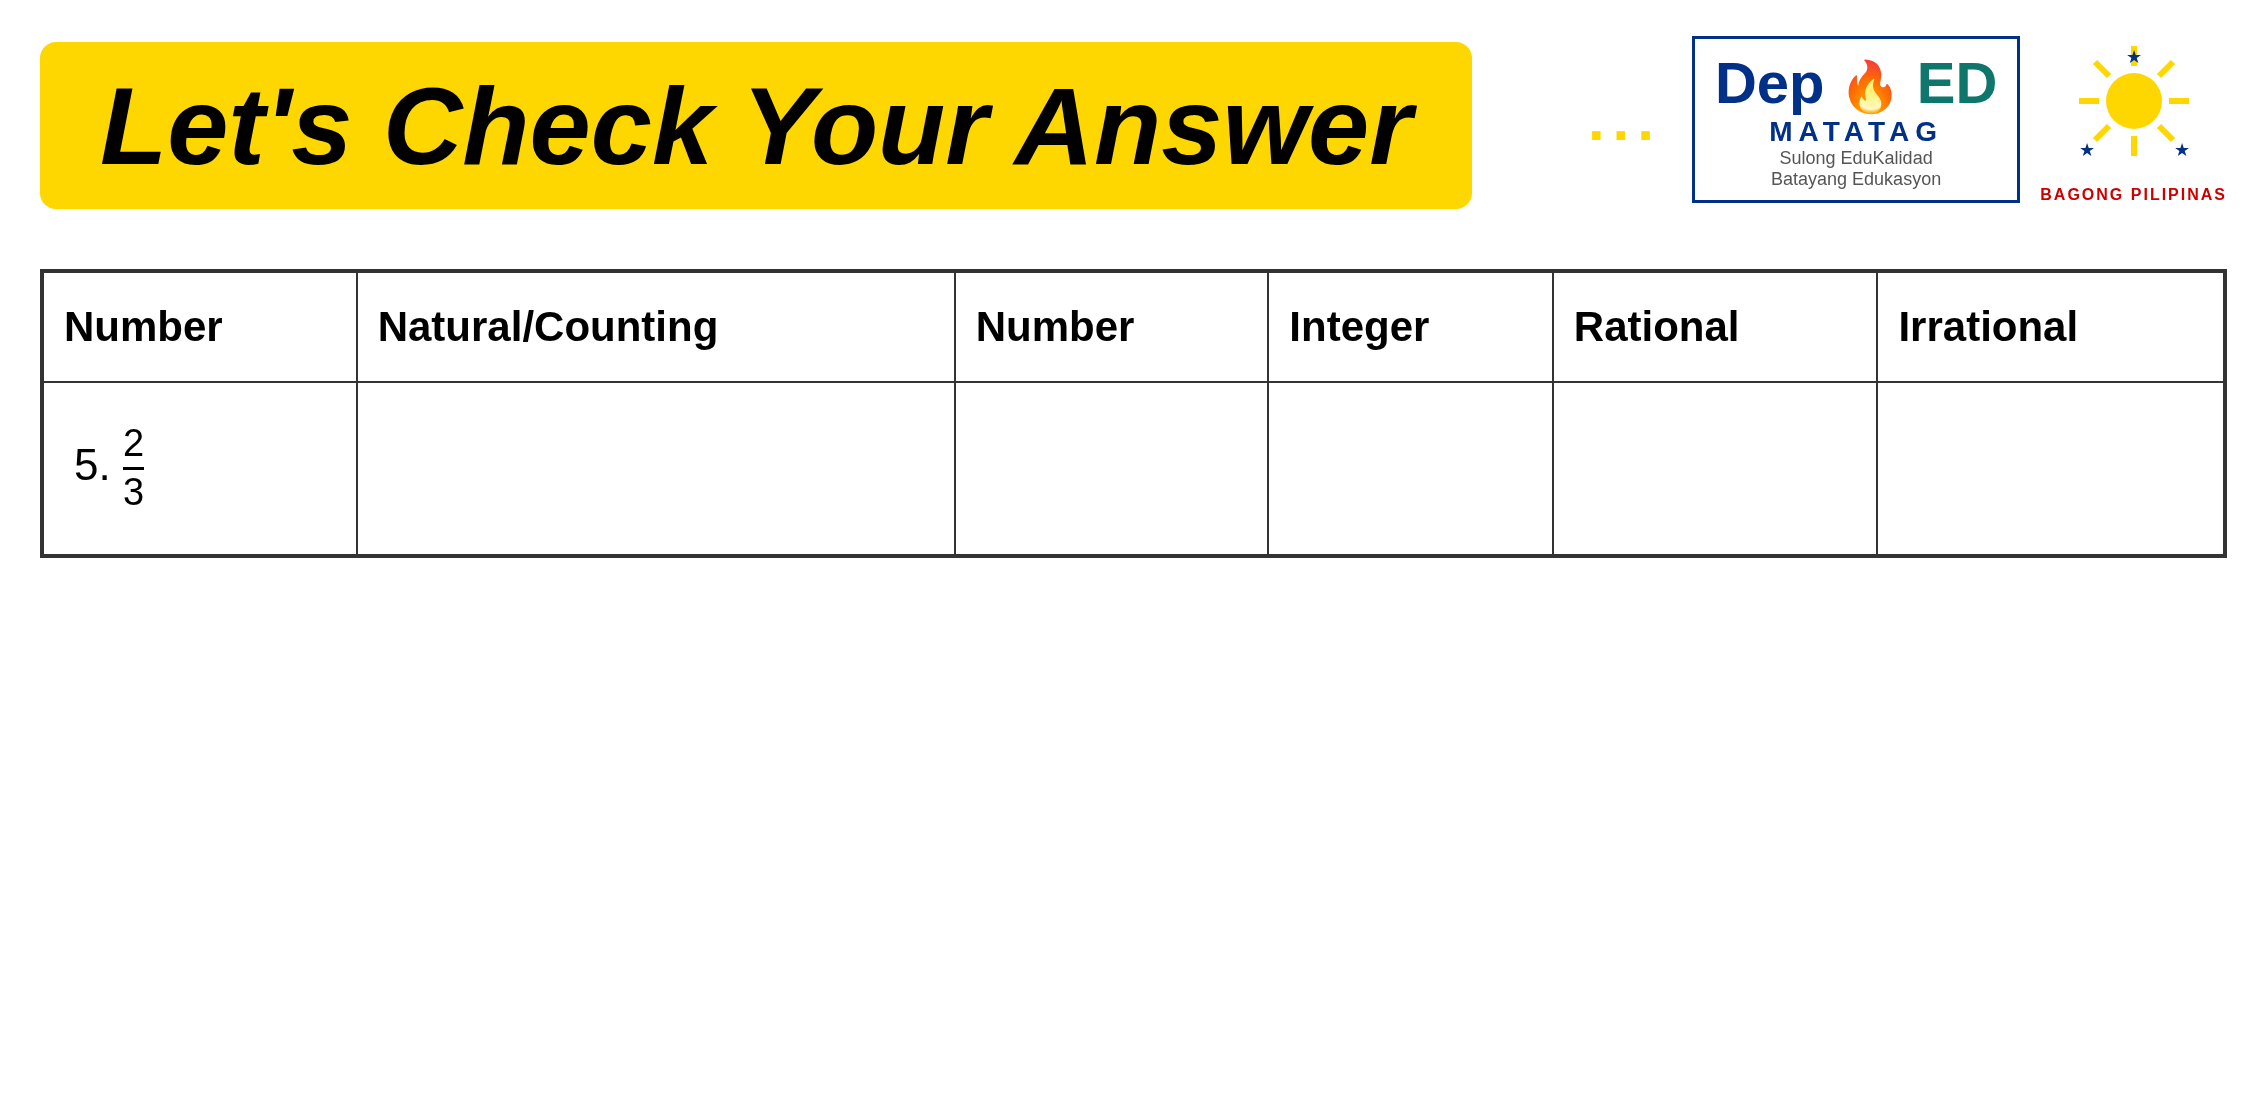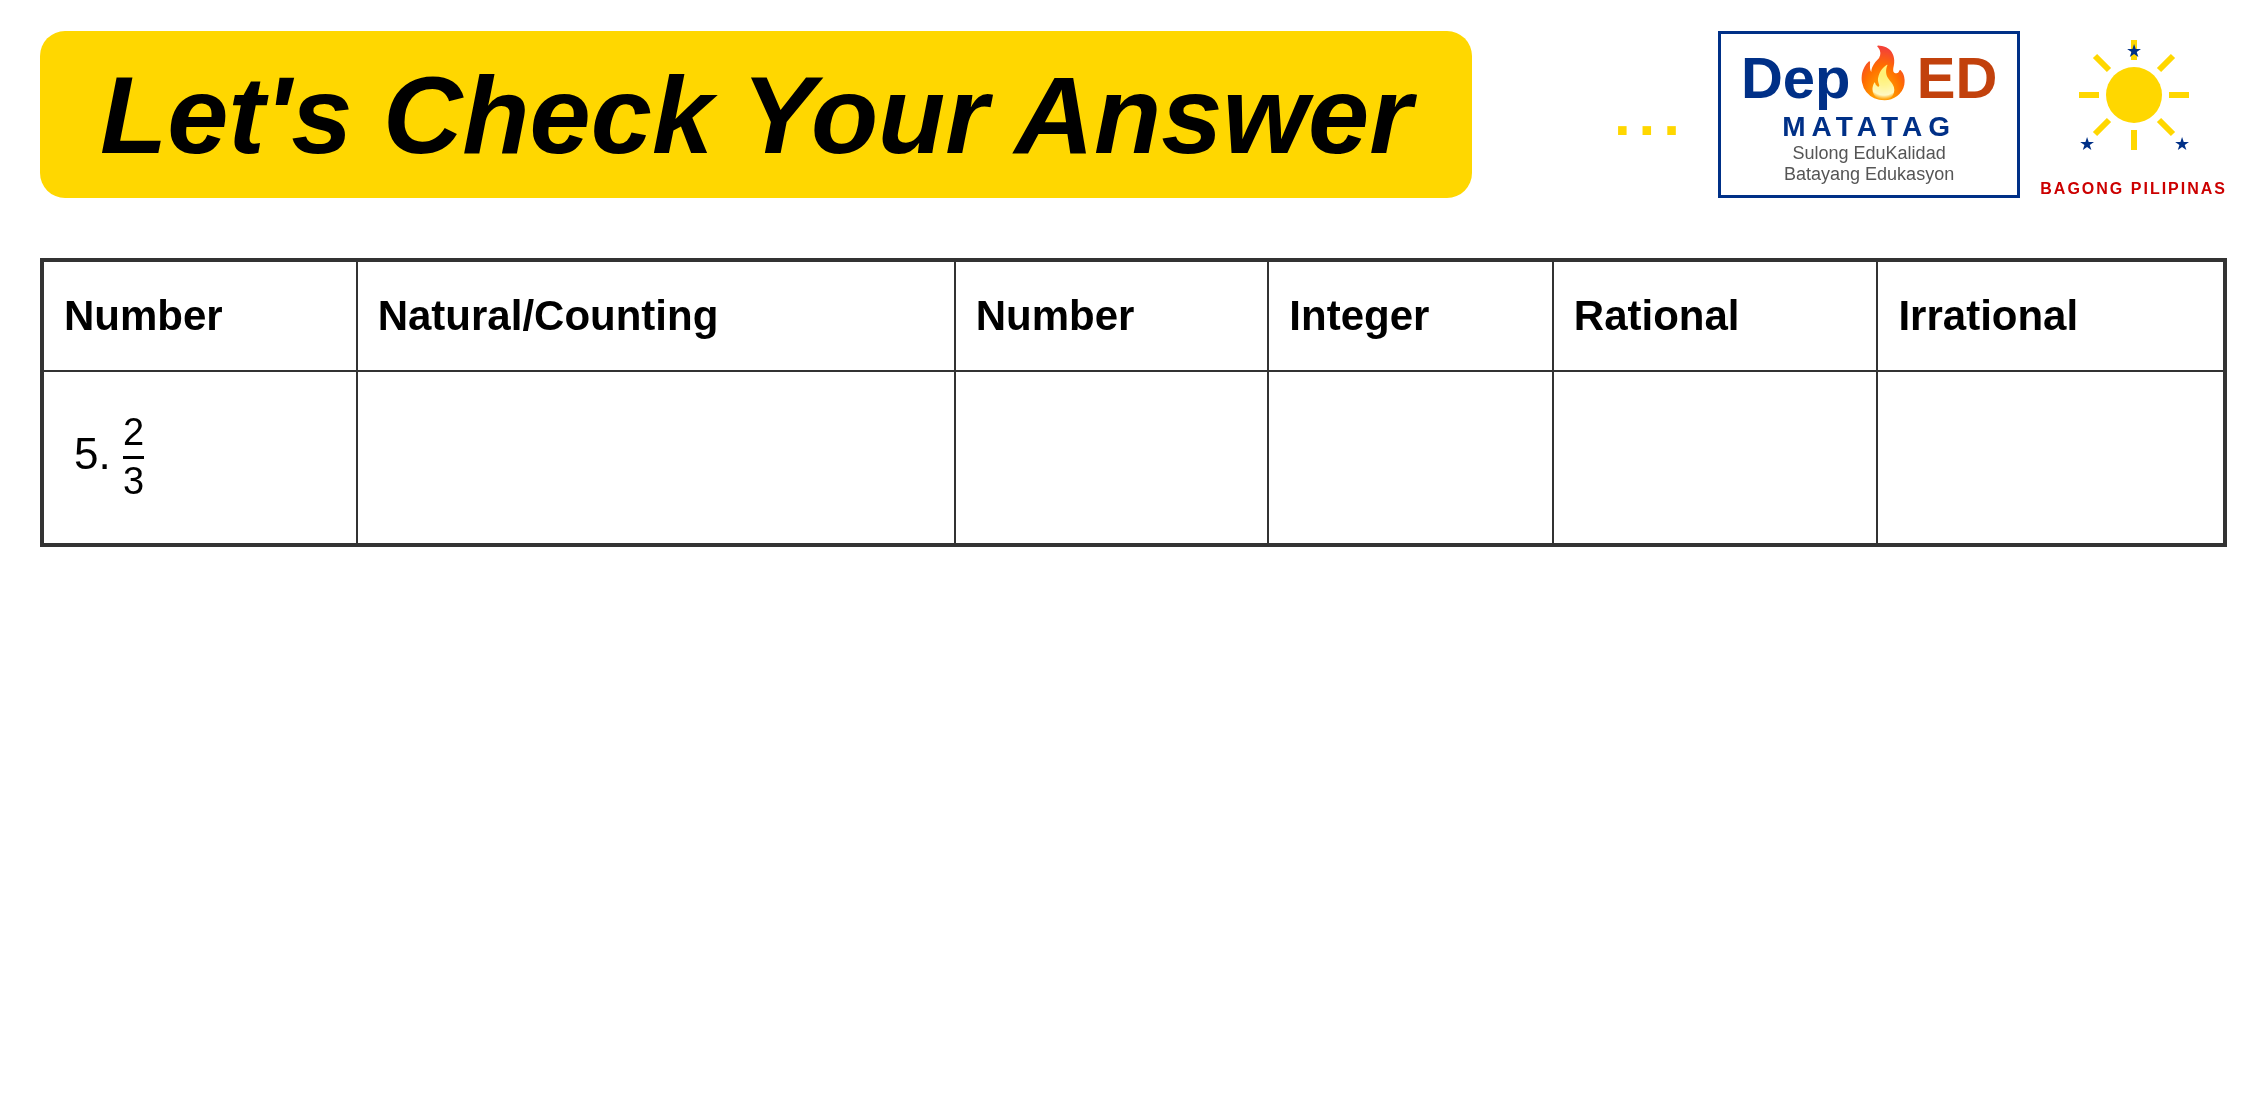--- a/index.html
+++ b/index.html
@@ -18,23 +18,24 @@
 
     .header-area {
       display: flex;
       align-items: center;
       justify-content: space-between;
       margin-bottom: 60px;
     }
 
     .title-badge {
       background: #FFD700;
-      border-radius: 25px;
+      border-radius: 16px;
       padding: 20px 60px;
       display: inline-block;
+      margin-top: 12px;
     }
 
     .title-badge h1 {
       font-size: 110px;
       font-weight: 900;
       color: #000000;
       white-space: nowrap;
       font-style: italic;
     }
 
@@ -61,41 +62,41 @@
     .deped-logo-container {
       display: flex;
       flex-direction: column;
       align-items: center;
       border: 3px solid #003087;
       padding: 10px 20px;
     }
 
     .deped-logo-title {
       display: flex;
-      align-items: flex-start;
-      gap: 0;
+      align-items: flex-end;
+      gap: 13px;
     }
 
     .dep-part {
       font-size: 58px;
       font-weight: 900;
       color: #003087;
       font-family: Arial, sans-serif;
     }
 
     .flame-icon {
       font-size: 50px;
       color: #cc0000;
       margin: 0 2px;
     }
 
     .ed-part {
       font-size: 58px;
       font-weight: 900;
-      color: #c2410c;
+      color: #0f766e;
       font-family: Arial, sans-serif;
     }
 
     
     .table-container {
       width: 100%;
       border: 2.5px solid #333;
     }
 
     table {

